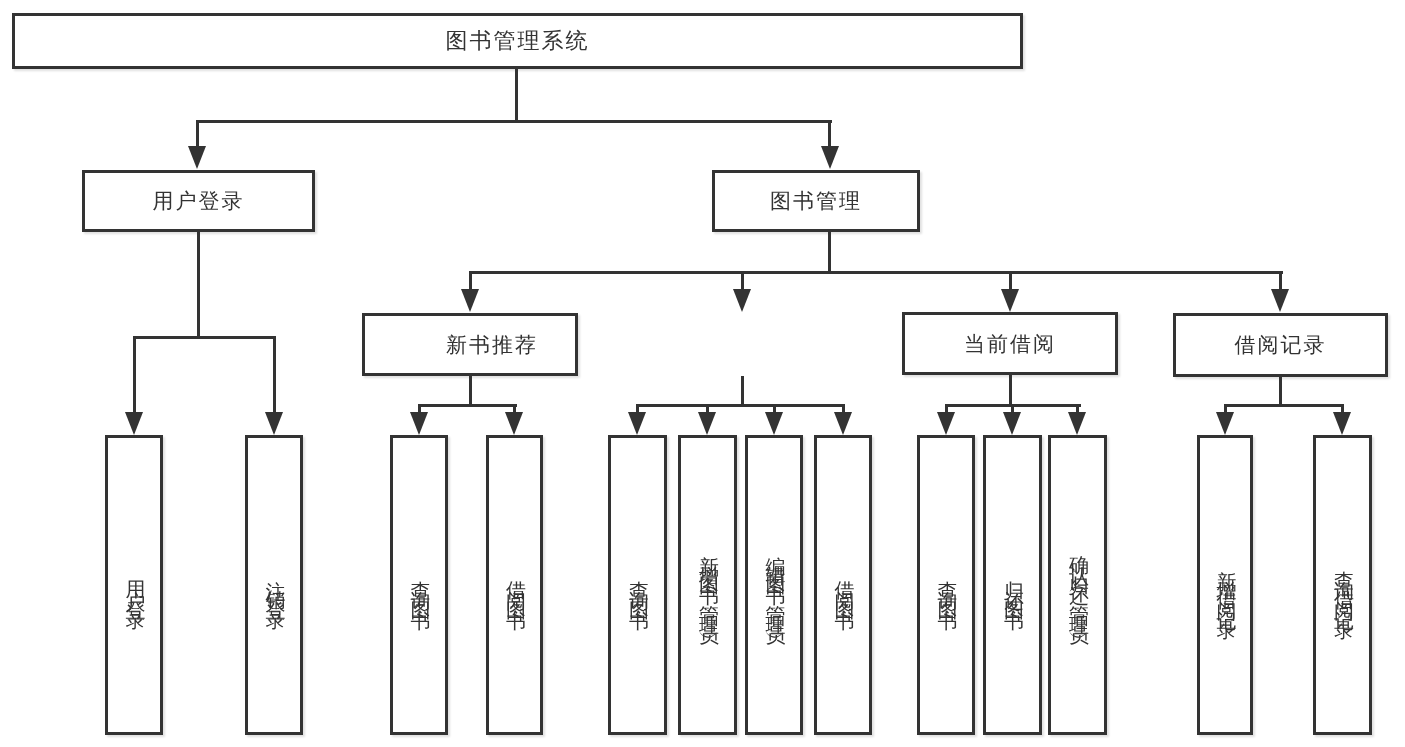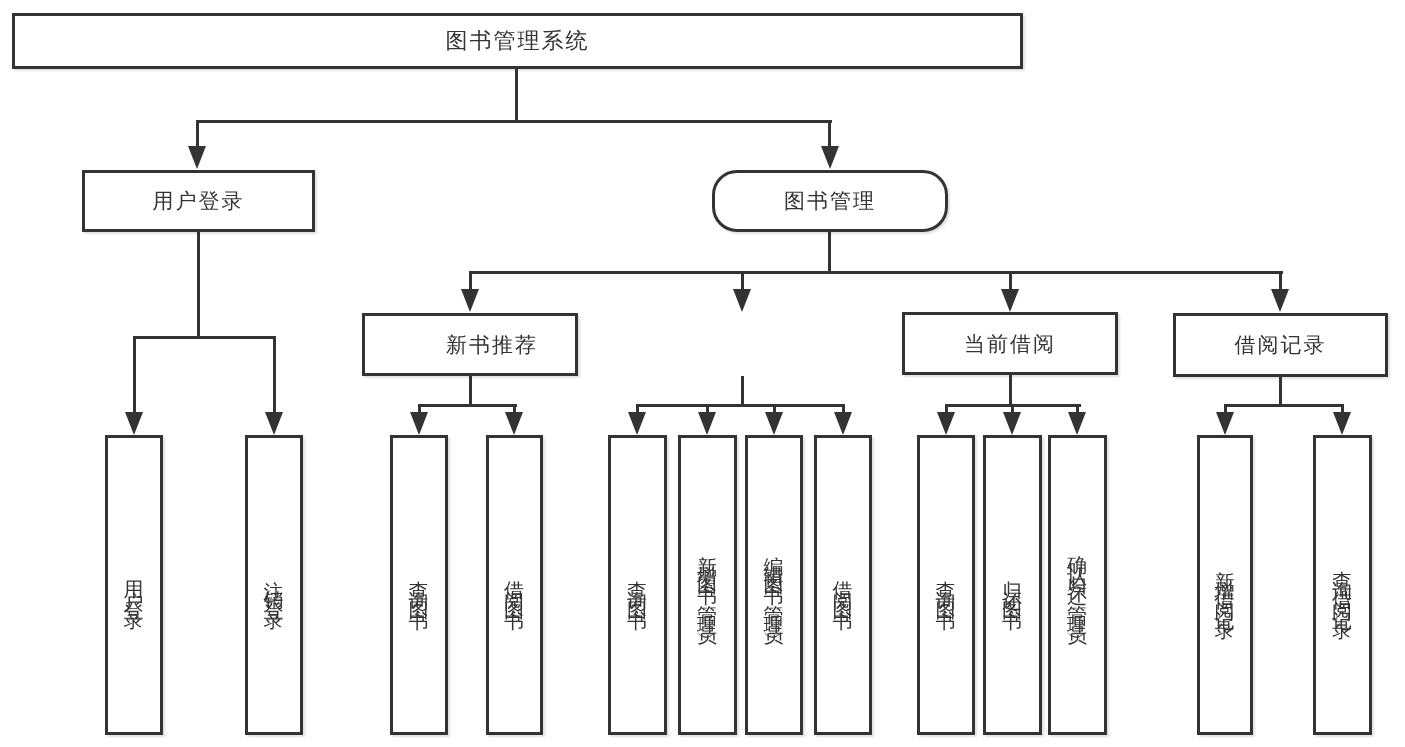--- a/index.html
+++ b/index.html
@@ -1,18 +1,18 @@
 <!DOCTYPE html>
 <html><head>
 <meta charset="utf-8">
 <style>
   html,body{margin:0;padding:0;background:#ffffff;}
   #canvas{
     position:relative;width:1405px;height:747px;background:#ffffff;
-    font-family:Liberation Sans, sans-serif;overflow:hidden;
+    font-family:Liberation Mono, monospace;overflow:hidden;
   }
   .box{
     position:absolute;box-sizing:border-box;border:3px solid #333333;background:#ffffff;
     display:flex;align-items:center;justify-content:center;
     color:#333333;font-size:21px;letter-spacing:2px;
     box-shadow:2px 2px 2px rgba(0,0,0,0.12);
   }
   .leaf{
     position:absolute;box-sizing:border-box;border:3px solid #333333;background:#ffffff;
     top:435px;height:300px;display:flex;align-items:center;justify-content:center;
@@ -35,21 +35,21 @@
 </style>
 </head>
 <body>
 
 <div id="canvas">
 
   <div class="box" style="left:12px;top:13px;width:1011px;height:56px;font-size:22px;">图书管理系统</div>
 
   <div class="box" style="left:82px;top:170px;width:233px;height:62px;">用户登录</div>
 
-  <div class="box" style="left:712px;top:170px;width:236px;height:62px;border-radius:25px;">图书管理</div>
+  <div class="box" style="left:712px;top:170px;width:208px;height:62px;">图书管理</div>
 
   <div class="box" style="left:362px;top:313px;width:216px;height:63px;padding-left:44px;">新书推荐</div>
 
 
   <div class="box" style="left:902px;top:312px;width:216px;height:63px;">当前借阅</div>
 
   <div class="box" style="left:1173px;top:313px;width:215px;height:64px;">借阅记录</div>
 
   <div class="leaf" style="left:105px;width:58px;">
     <span class="vtext">用户登录</span>

